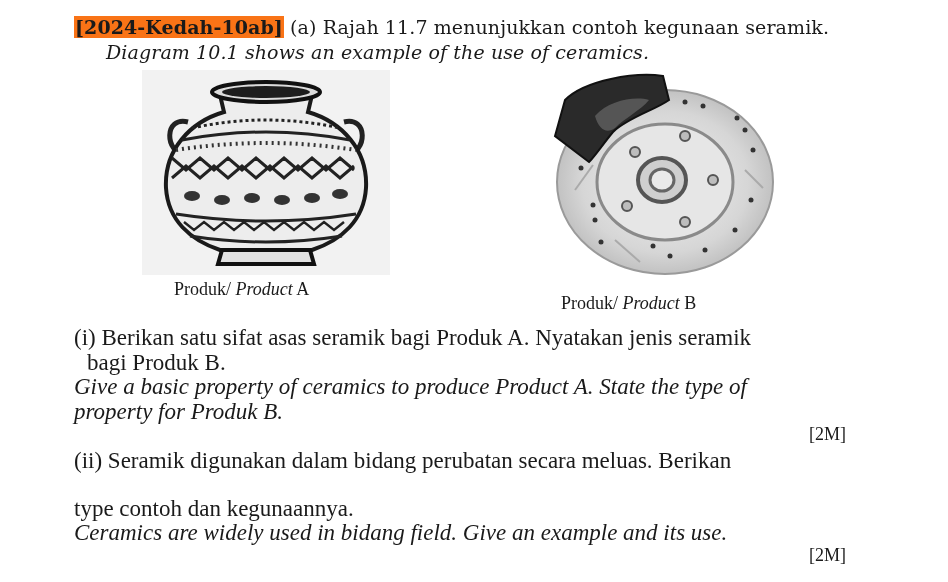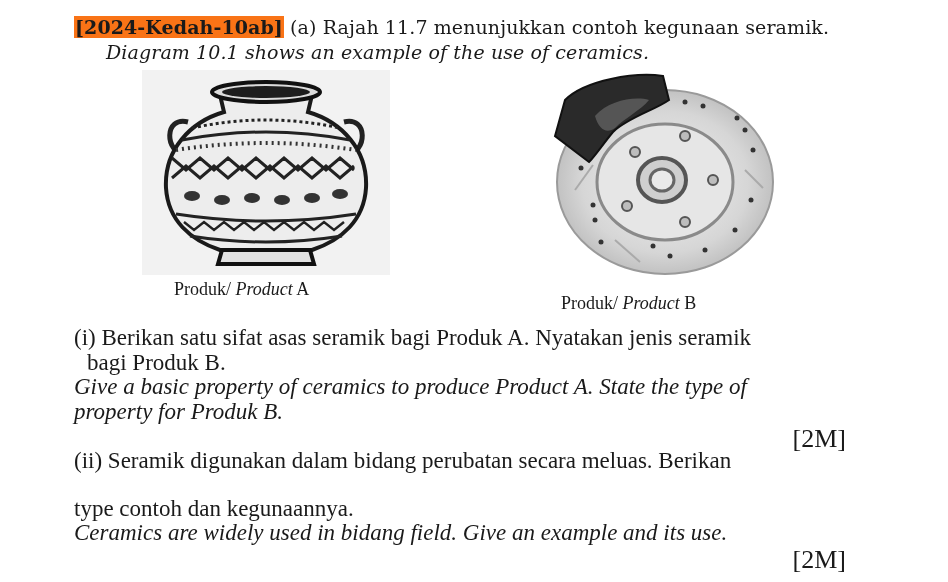--- a/index.html
+++ b/index.html
@@ -5,21 +5,21 @@
   html, body { margin: 0; padding: 0; background: #ffffff; }
   body { width: 948px; height: 582px; position: relative; overflow: hidden;
          font-family: "DejaVu Serif", "Liberation Serif", serif; color: #1a1a1a; }
   .line { position: absolute; white-space: nowrap; }
   .tag { background: #f97316; font-weight: bold; padding: 0 1px; margin-top: 48px; }
   .hdr { font-size: 19px; letter-spacing: 0.1px; }
   .it { font-style: italic; }
   .q { font-family: "Liberation Serif", serif; font-size: 23px; }
   .cap { font-family: "Liberation Serif", serif; font-size: 18px; }
   .img-box { position: absolute; }
-  .marks { position: absolute; right: 102px; font-family: "Liberation Serif", serif; font-size: 26px; }
+  .marks { position: absolute; right: 102px; font-family: "Liberation Serif", serif; font-size: 18px; }
 </style>
 </head>
 <body>
 
 <div class="line hdr" style="left:74px; top:16px;">
   <span class="tag">[2024-Kedah-10ab]</span><span> (a) Rajah 11.7 menunjukkan contoh kegunaan seramik.</span>
 </div>
 <div class="line hdr it" style="left:74px; top:41px;margin-left:32px;">Diagram 10.1 shows an example of the use of ceramics.</div>
 
 <div class="img-box" style="left:142px; top:70px; width:248px; height:205px; background:#f2f2f2;">

